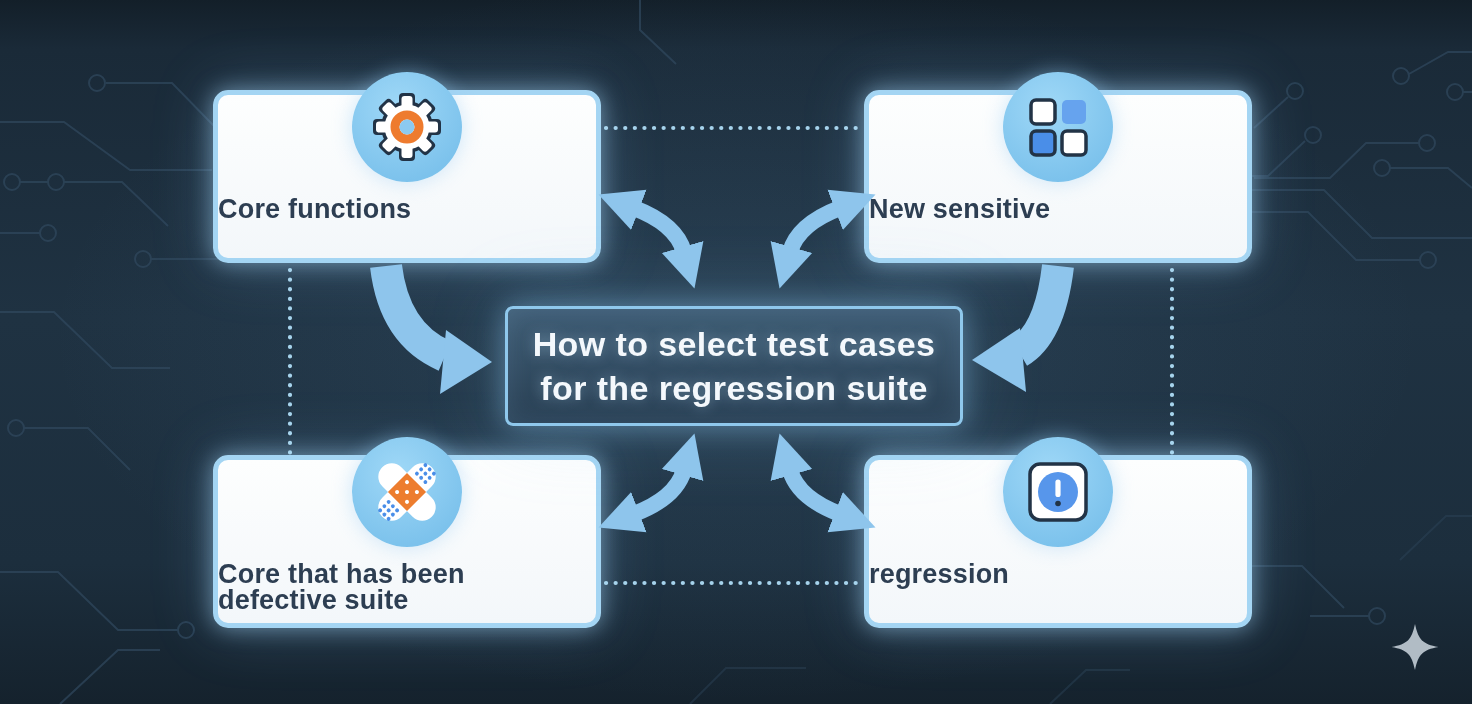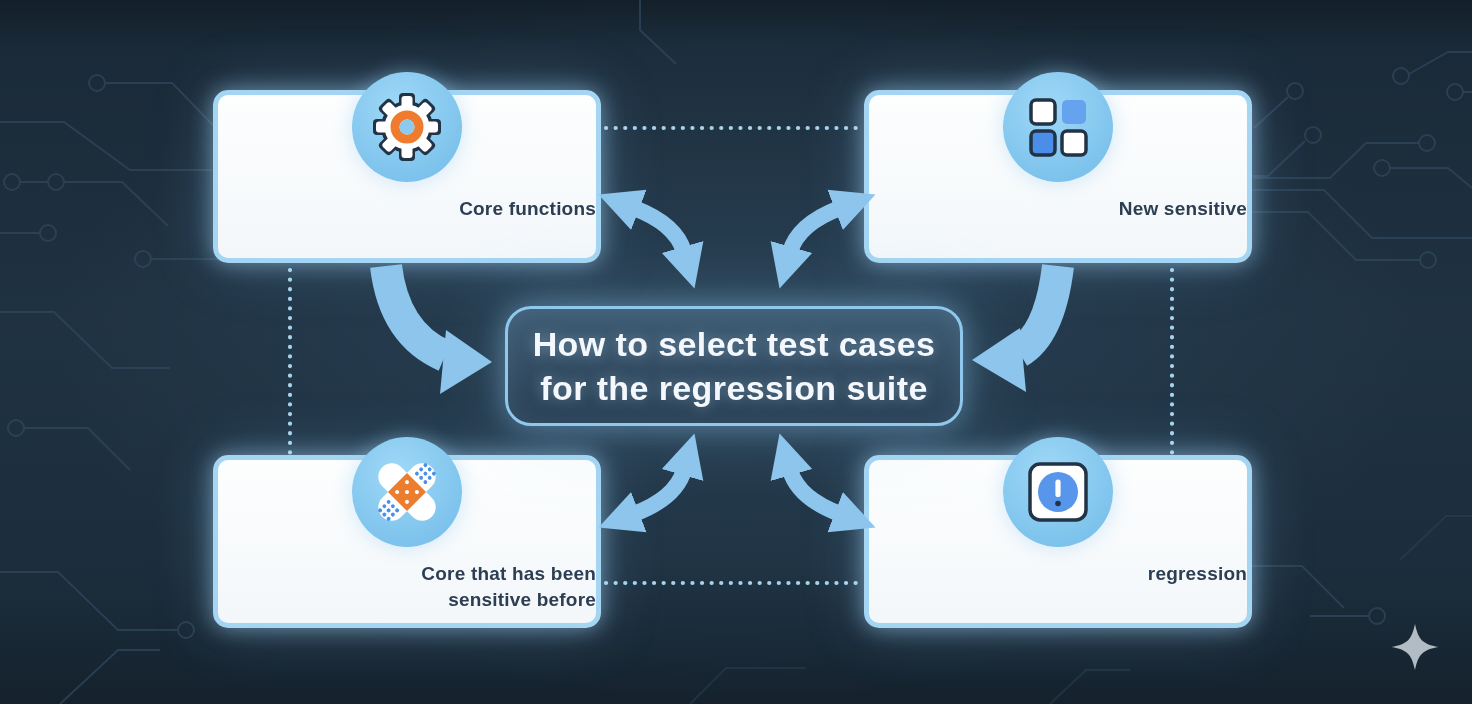--- a/index.html
+++ b/index.html
@@ -27,29 +27,29 @@
   .card.bl{left:213px;top:455px;}
   .card.br{left:864px;top:455px;}
   .badge{
     position:absolute;left:50%;top:-23px;transform:translateX(-50%);
     width:110px;height:110px;border-radius:50%;
     background:radial-gradient(circle at 42% 32%,#9fd8f7,#7cc2ec 75%);
     box-shadow:0 0 20px rgba(150,205,245,.45);
     display:flex;align-items:center;justify-content:center;
   }
   .card-label{
-    position:absolute;top:101px;left:0;right:0;text-align:right;
-    font-size:19px;font-weight:700;color:#2d3e52;line-height:26px;letter-spacing:.2px;
+    position:absolute;top:101px;left:0;right:0;text-align:left;
+    font-size:27px;font-weight:700;color:#2d3e52;line-height:26px;letter-spacing:.2px;
   }
   .card-label div{min-height:0;}
 
   
   .center-box{
     position:absolute;z-index:2;left:505px;top:306px;width:458px;height:120px;box-sizing:border-box;
-    border:3.5px solid #8fc8ec;border-radius:26px;
+    border:3.5px solid #8fc8ec;border-radius:8px;
     background:linear-gradient(180deg,rgba(64,94,118,.94),rgba(41,64,84,.94));
     box-shadow:0 0 28px rgba(140,200,240,.45),0 0 80px rgba(140,200,240,.22),inset 0 0 26px rgba(150,200,240,.14);
     display:flex;flex-direction:column;justify-content:center;text-align:center;
   }
   .center-title{
     font-size:34px;line-height:44px;font-weight:700;color:#f4f8fc;letter-spacing:.4px;
     text-shadow:0 0 14px rgba(185,222,250,.4);
   }
 </style>
 </head>
@@ -187,21 +187,21 @@
             <circle cx="-7" cy="-7" r="2"></circle>
               <circle cx="7" cy="-7" r="2"></circle>
             <circle cx="-7" cy="7" r="2"></circle>
               <circle cx="7" cy="7" r="2"></circle>
           </g>
         </g>
       </svg>
     </div>
     <div class="card-label">
       <div>Core that has been</div>
-      <div>sensitive before</div>
+      <div>defective suite</div>
     </div>
   </div>
 
   <div class="card br">
     <div class="badge">
       <svg width="64" height="64" viewBox="0 0 64 64">
         <rect x="4" y="4" width="56" height="56" rx="10" fill="#ffffff" stroke="#223346" stroke-width="3.5"></rect>
         <circle cx="32" cy="32" r="20" fill="#5796eb"></circle>
         <rect x="29.4" y="19.5" width="5.2" height="17.5" rx="2.6" fill="#ffffff"></rect>
         <circle cx="32" cy="43.5" r="2.8" fill="#223346"></circle>

